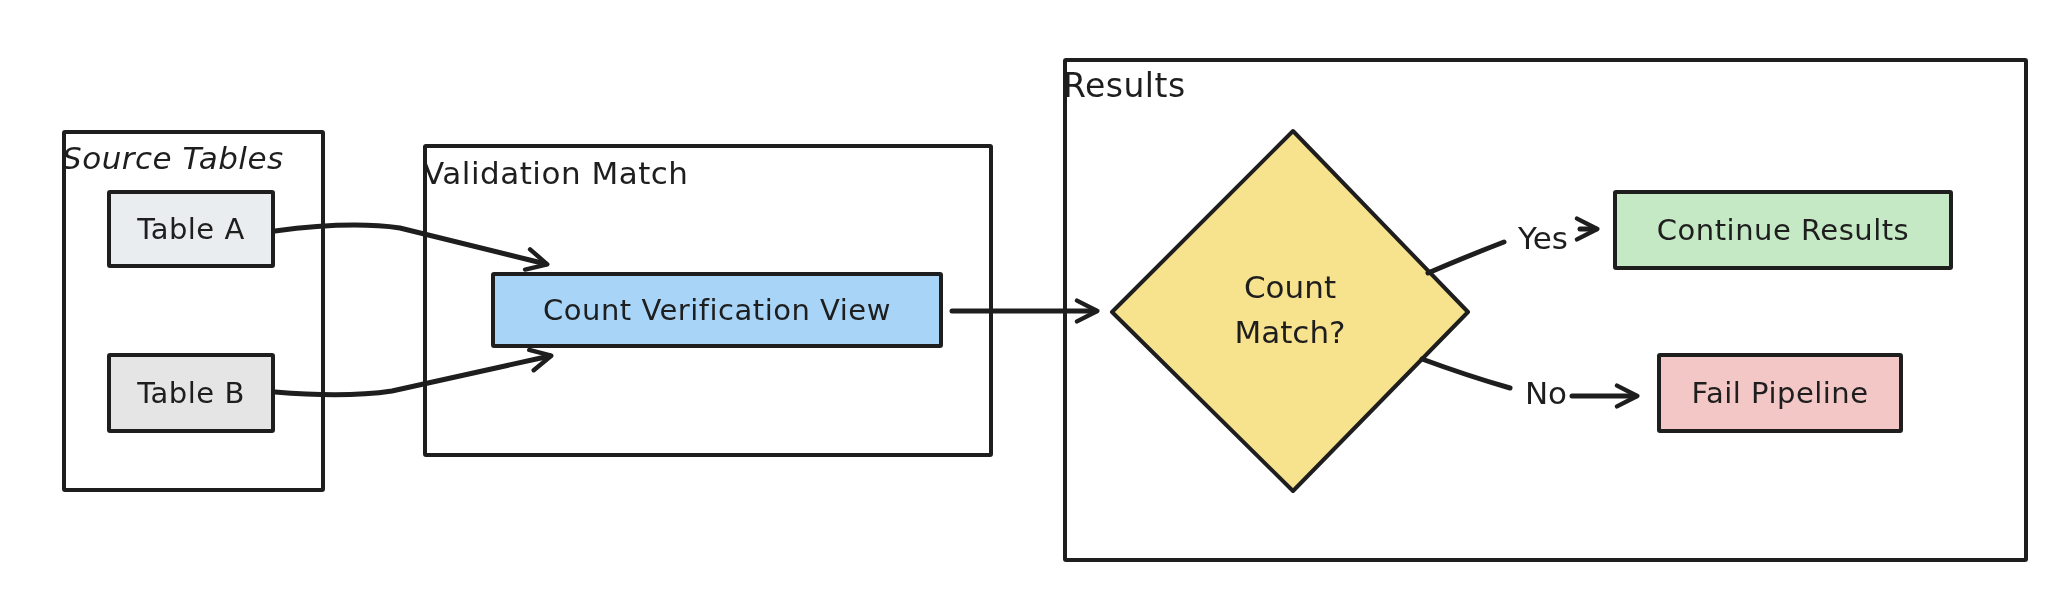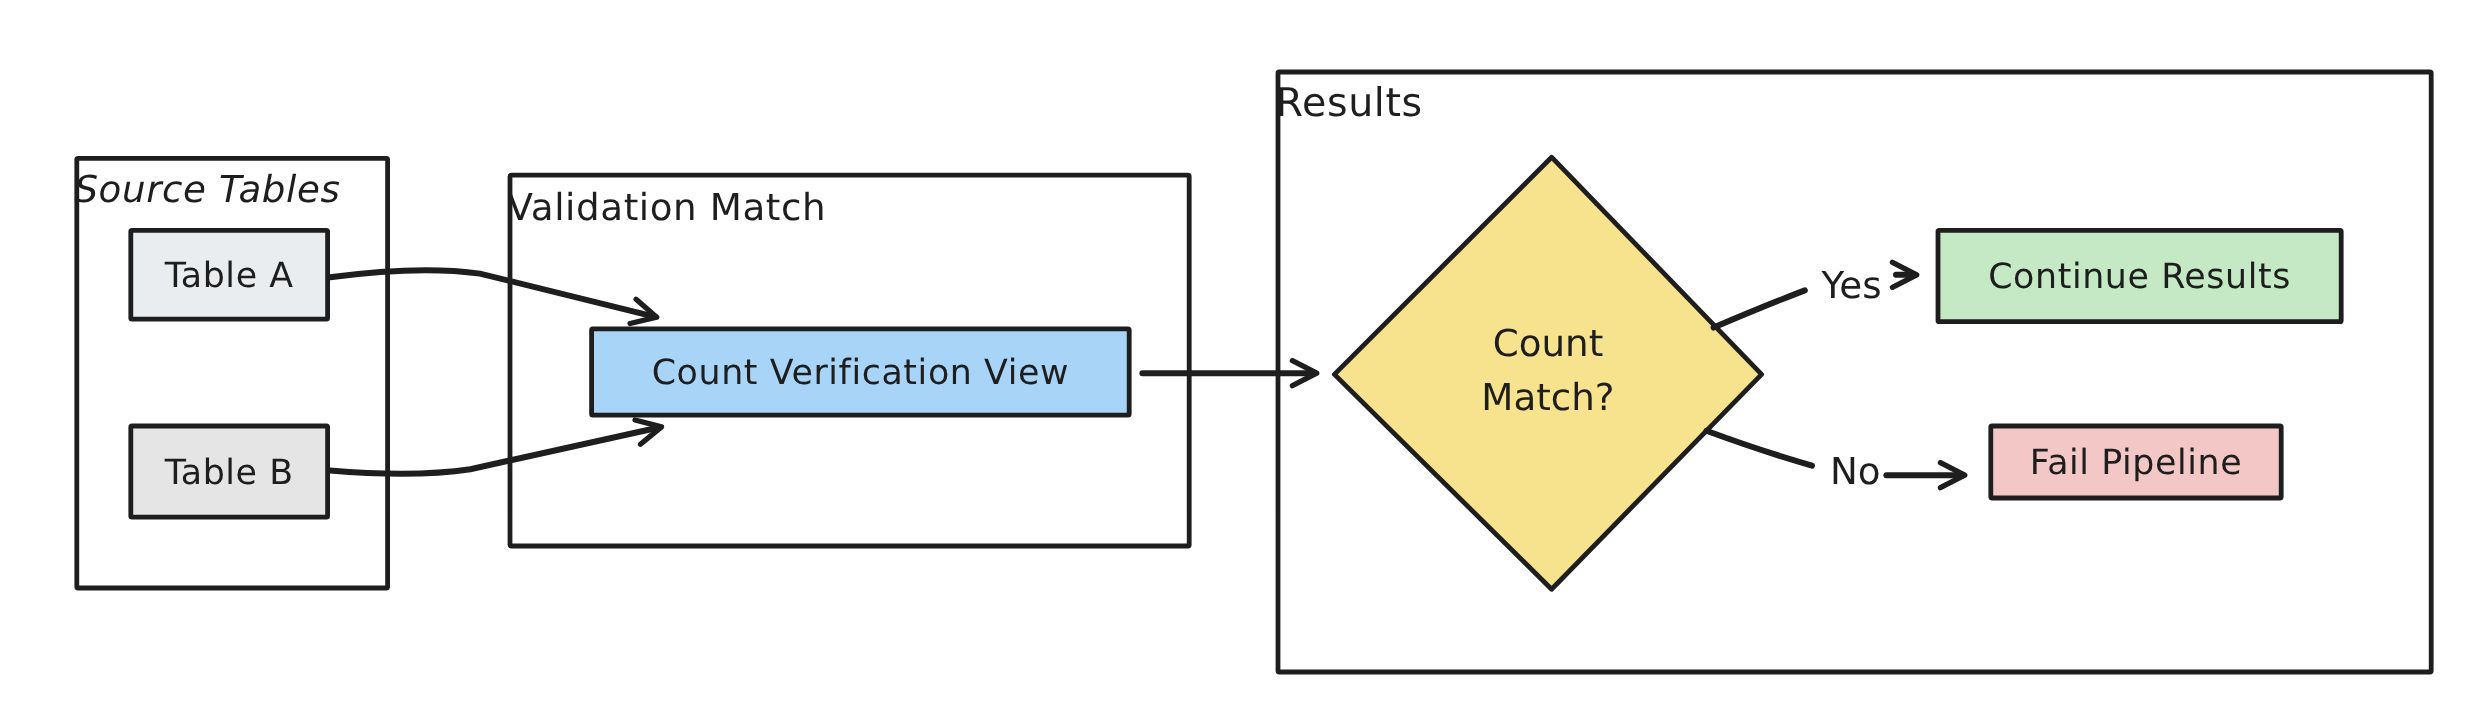--- a/index.html
+++ b/index.html
@@ -85,21 +85,21 @@
 
   <svg class="overlay">
     <polygon points="1112,312 1293,131 1468,312 1293,491" stroke="#1e1e1e" stroke-width="4" stroke-linejoin="round" fill="#f7e28e"></polygon>
   </svg>
   <div id="diamond-label">Count Match?</div>
 
   <div class="abs node" style="left: 1613px; top: 190px; width: 340px; height: 80px; background-color: rgb(197, 232, 197);">
     <span>Continue Results</span>
   </div>
 
-  <div class="abs node" style="left: 1657px; top: 353px; width: 246px; height: 64px; background-color: rgb(244, 199, 199);">
+  <div class="abs node" style="left: 1657px; top: 353px; width: 246px; height: 80px; background-color: rgb(244, 199, 199);">
     <span>Fail Pipeline</span>
   </div>
 
   <div class="edge-label" style="left:1508px; top:220px; width:70px;">Yes</div>
   <div class="edge-label" style="left:1515px; top:375px; width:62px;">No</div>
 
   <svg class="overlay">
     <defs>
       <marker id="ah" viewBox="0 0 10 10" refX="8.5" refY="5" markerWidth="5.2" markerHeight="5.2" orient="auto">
         <path d="M1.2,1 L9,5 L1.2,9" fill="none" stroke="#1e1e1e" stroke-width="1.7" stroke-linecap="round" stroke-linejoin="round"></path>

